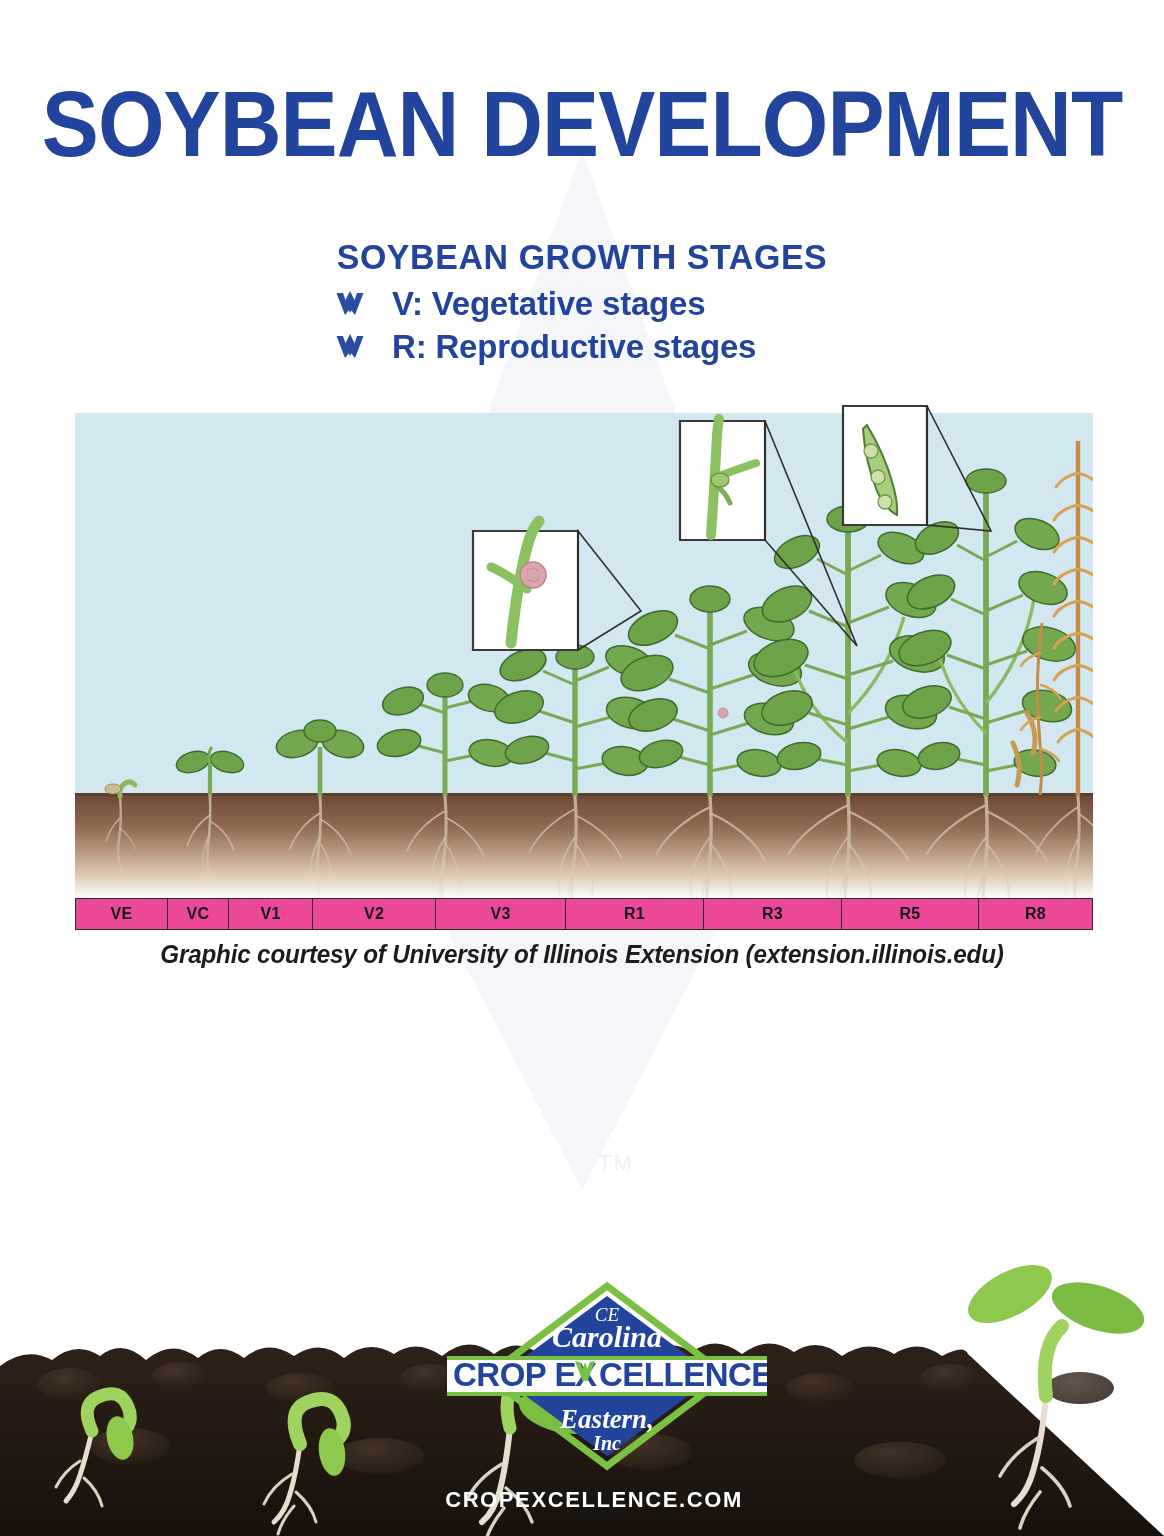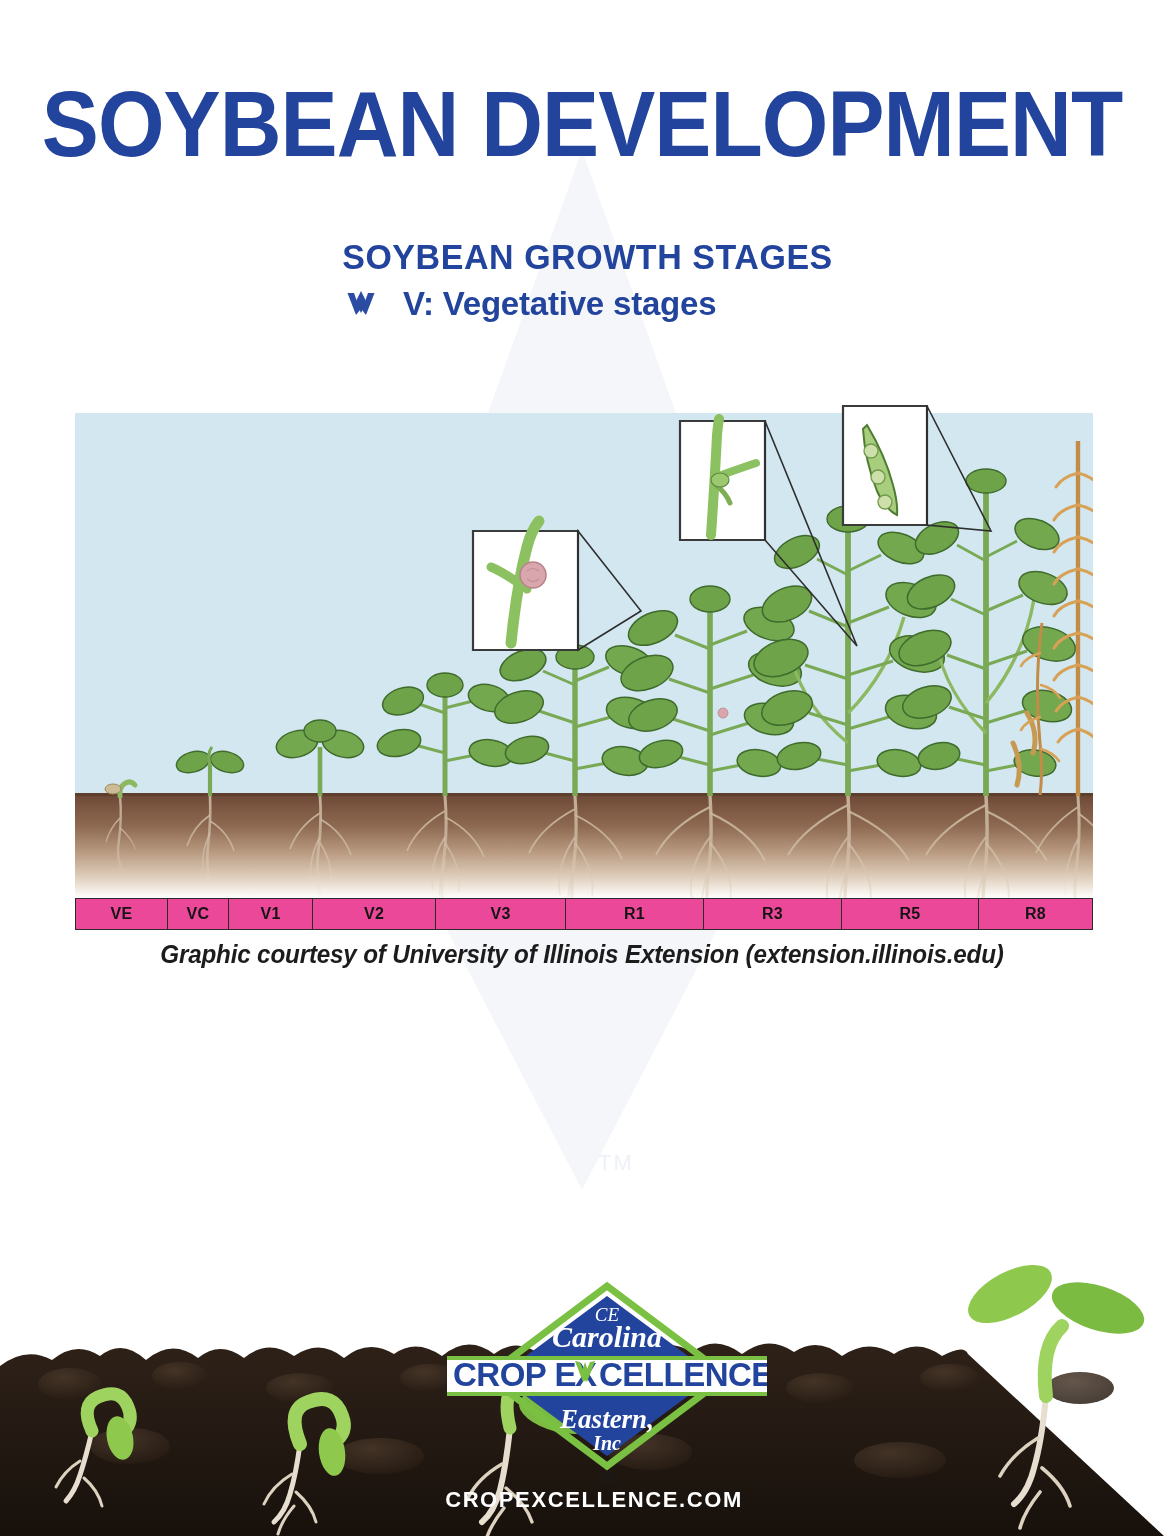--- a/index.html
+++ b/index.html
@@ -20,21 +20,21 @@
     text-align:center; z-index:3;
     color:#23449c;
     font-weight:bold;
     font-size:92px;
     line-height:1;
     letter-spacing:-1px;
     transform:scaleX(0.93);
     font-family:"Liberation Sans", sans-serif;
   }
 
-  .subhead-block { position:absolute; left:0; top:238px; width:1164px; z-index:3;padding-left:11px; }
+  .subhead-block { position:absolute; left:0; top:238px; width:1164px; z-index:3; }
   .subhead-title {
     text-align:center; color:#23449c; font-weight:bold;
     font-size:35px; letter-spacing:0.6px; line-height:1.1;
     transform:scaleX(0.97);
   }
   .bullet-list { margin-top:8px; padding-left:0; list-style:none; }
   .bullet-row {
     display:flex; align-items:center; justify-content:flex-start;
     padding-left:330px; margin-top:3px;
   }
@@ -118,20 +118,30 @@
   <ul class="bullet-list">
     <li class="bullet-row">
       <svg class="bullet-glyph" viewBox="0 0 40 40">
         <g fill="#2b4ca3">
           <path d="M20 6 L25.5 17 L20 28 L14.5 17 Z"></path>
           <path d="M6.5 8 L13 8 L19 25 L15 30 Z"></path>
           <path d="M33.5 8 L27 8 L21 25 L25 30 Z"></path>
         </g>
       </svg>
       <span class="bullet-text">V: Vegetative stages</span>
+    </li>
+    <li class="bullet-row">
+      <svg class="bullet-glyph" viewBox="0 0 40 40">
+        <g fill="#2b4ca3">
+          <path d="M20 6 L25.5 17 L20 28 L14.5 17 Z"></path>
+          <path d="M6.5 8 L13 8 L19 25 L15 30 Z"></path>
+          <path d="M33.5 8 L27 8 L21 25 L25 30 Z"></path>
+        </g>
+      </svg>
+      <span class="bullet-text">R: Reproductive stages</span>
     </li>
   </ul>
 </div>
 
 <div class="illustration">
   <div class="sky"></div>
   <div class="soil-crust"></div>
   <div class="soil"></div>
 
   <svg class="plants-svg" viewBox="0 0 1018 485">

